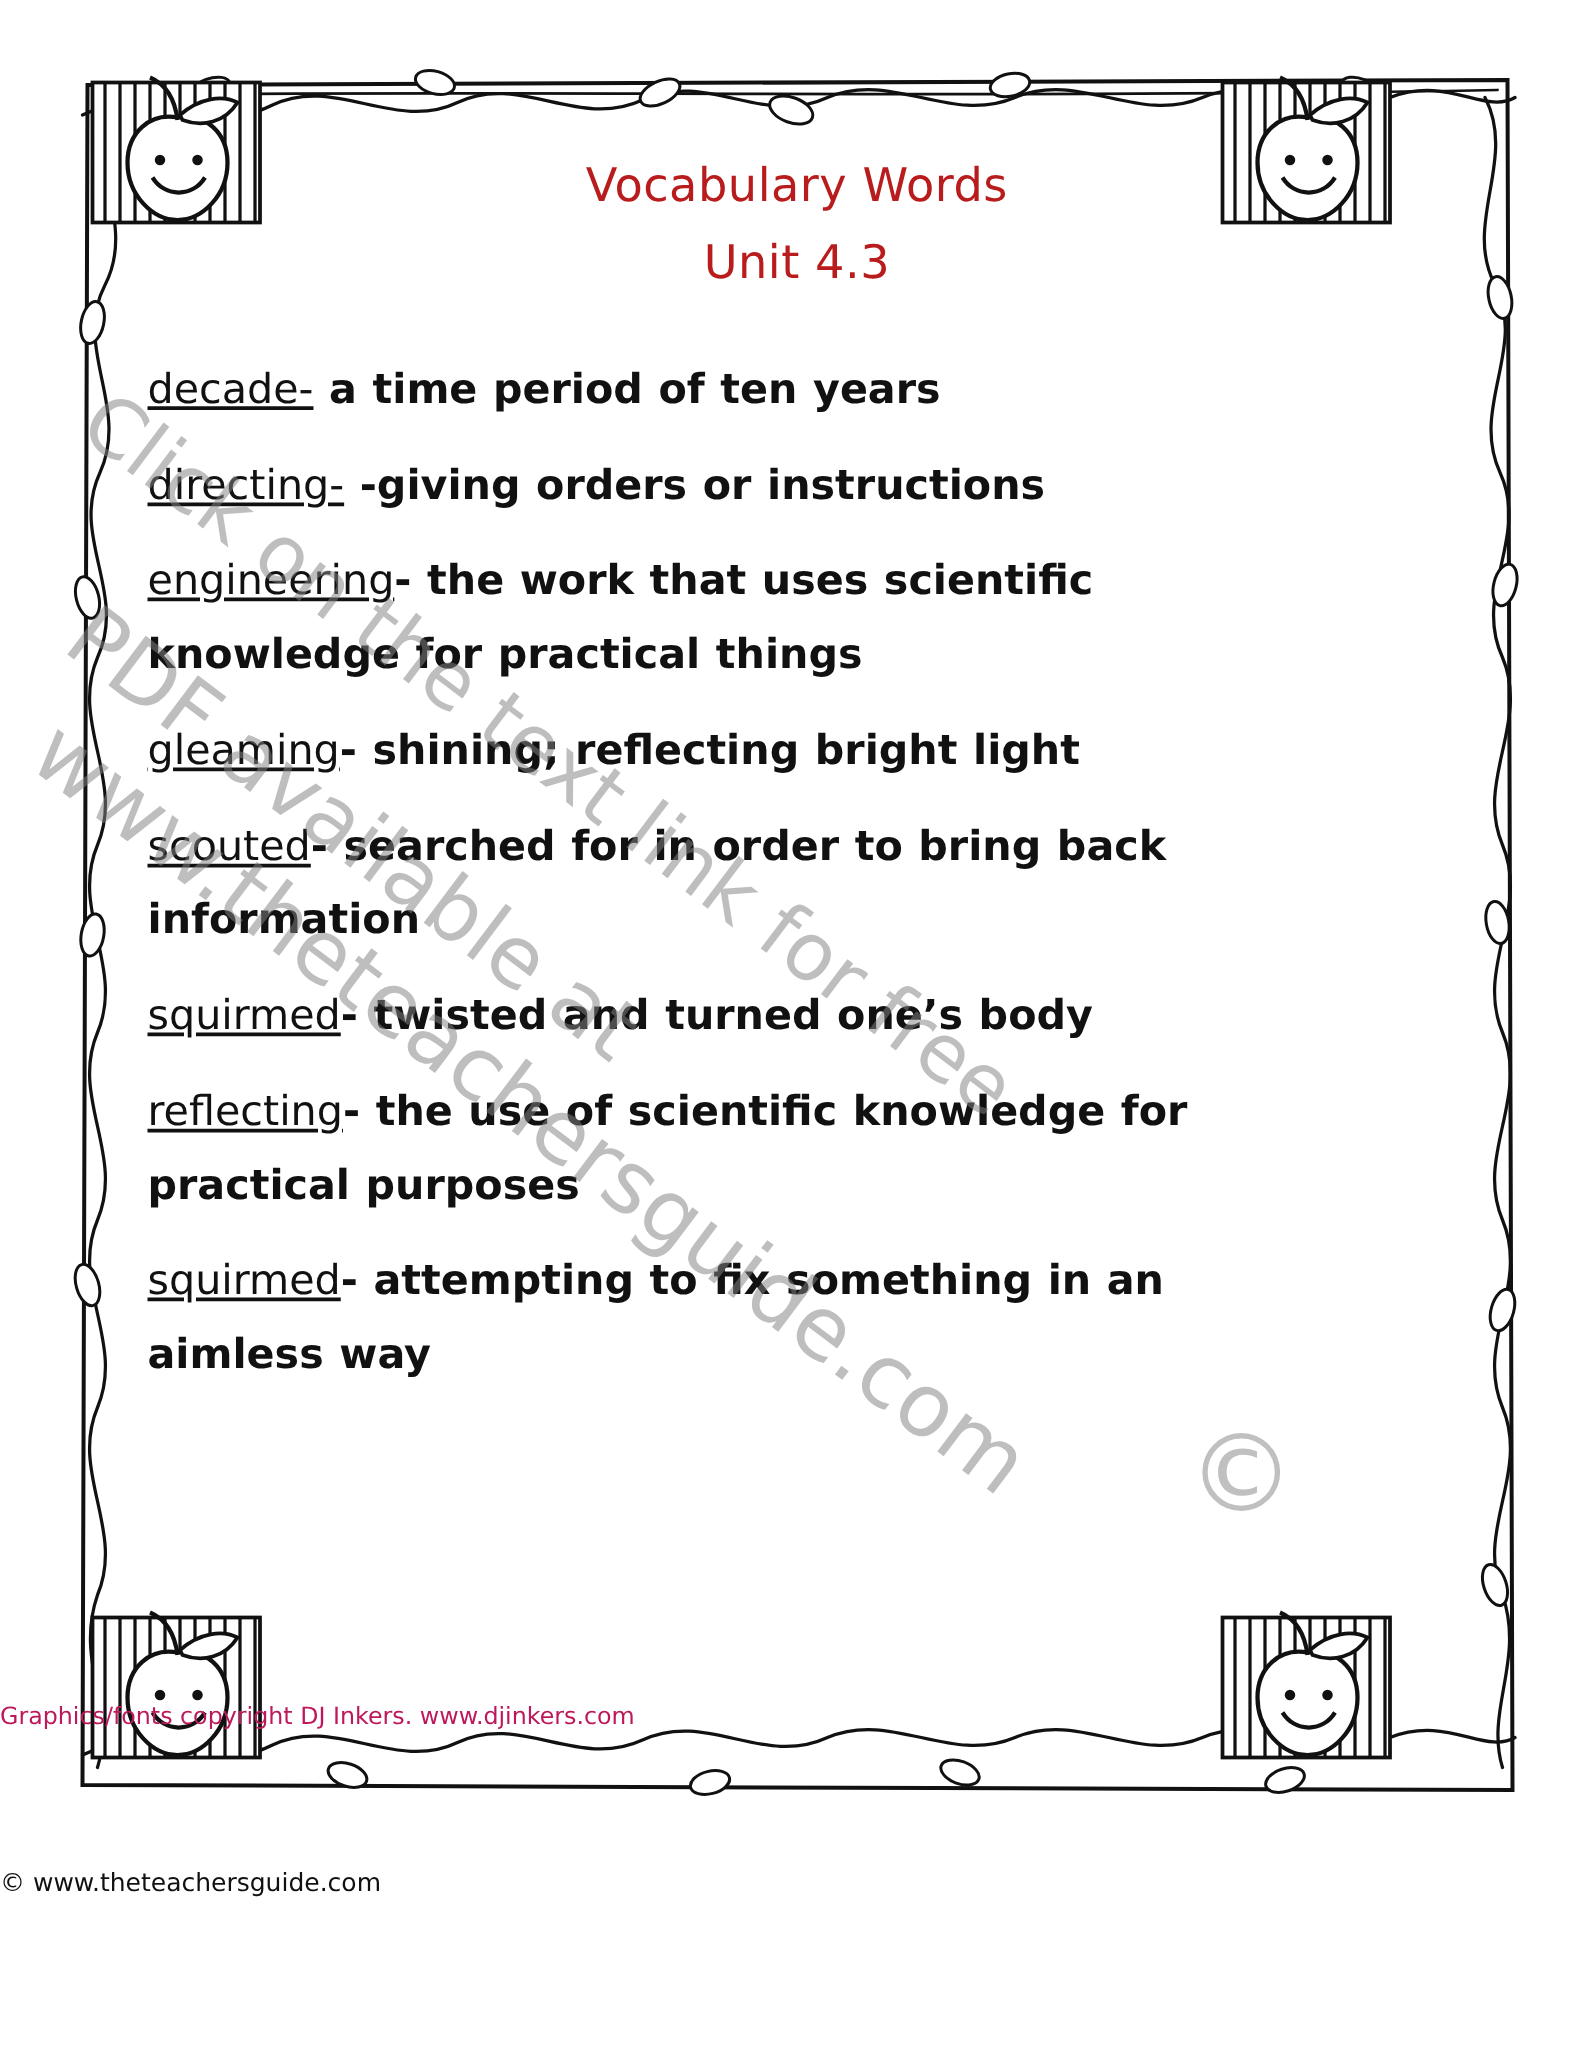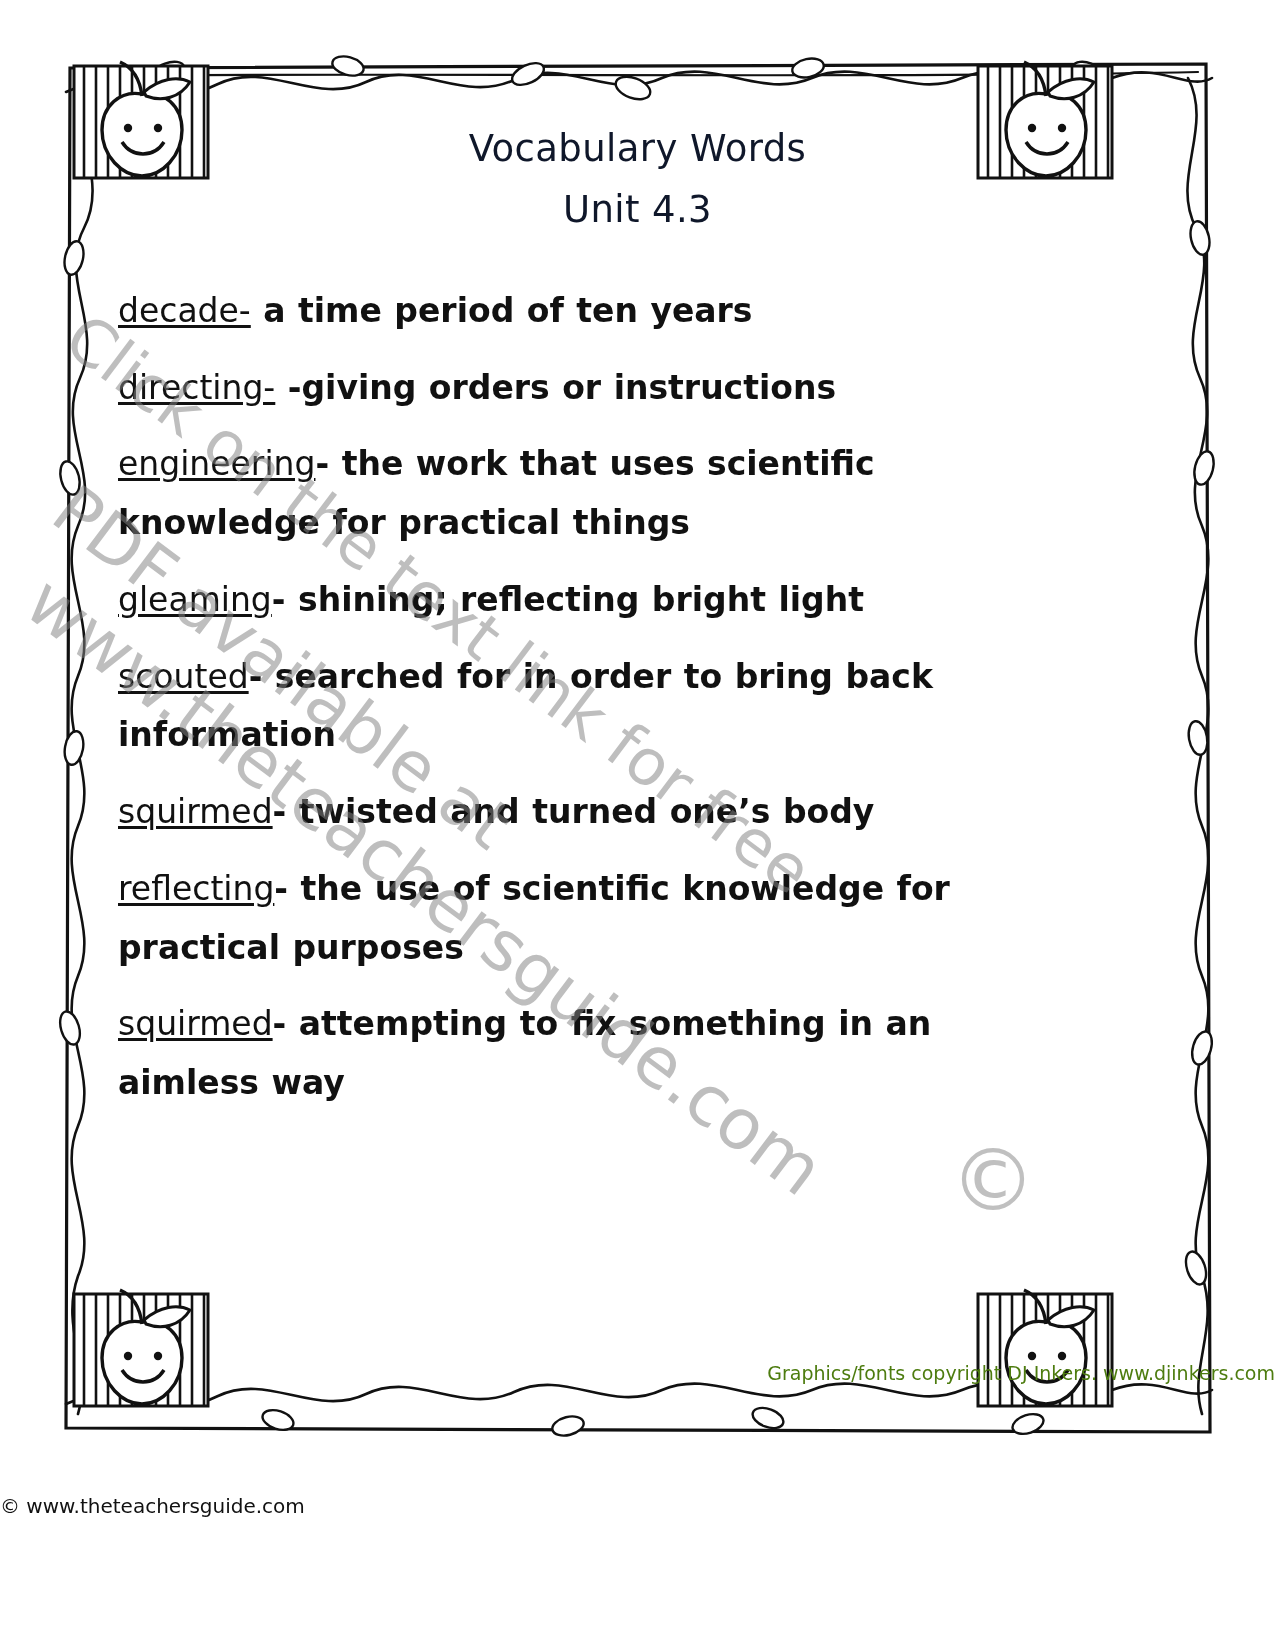--- a/index.html
+++ b/index.html
@@ -50,21 +50,21 @@
   .title-wrap {
     position: absolute;
     left: 0;
     top: 118px;
     width: 1275px;
     text-align: center;
   }
   .title-line {
     font-family: "DejaVu Sans", sans-serif;
     font-size: 37px;
-    color: #0f172a;
+    color: #b91c1c;
     letter-spacing: 0.4px;
     line-height: 1.65;
   }
 
   
   .vocab-list {
     position: absolute;
     left: 118px;
     top: 282px;
     width: 960px;
@@ -112,23 +112,23 @@
     font-size: 86px;
     color: rgba(130,130,130,0.5);
   }
 
   
   .credit-line {
     position: absolute;
     left: 0;
     top: 1362px;
     width: 1275px;
-    text-align: right;
+    text-align: left;
     font-size: 19px;
-    color: #4d7c0f;
+    color: #be185d;
   }
   .site-line {
     position: absolute;
     left: 0;
     top: 1494px;
     width: 1275px;
     text-align: left;
     font-size: 20px;
     color: #111;
   }

